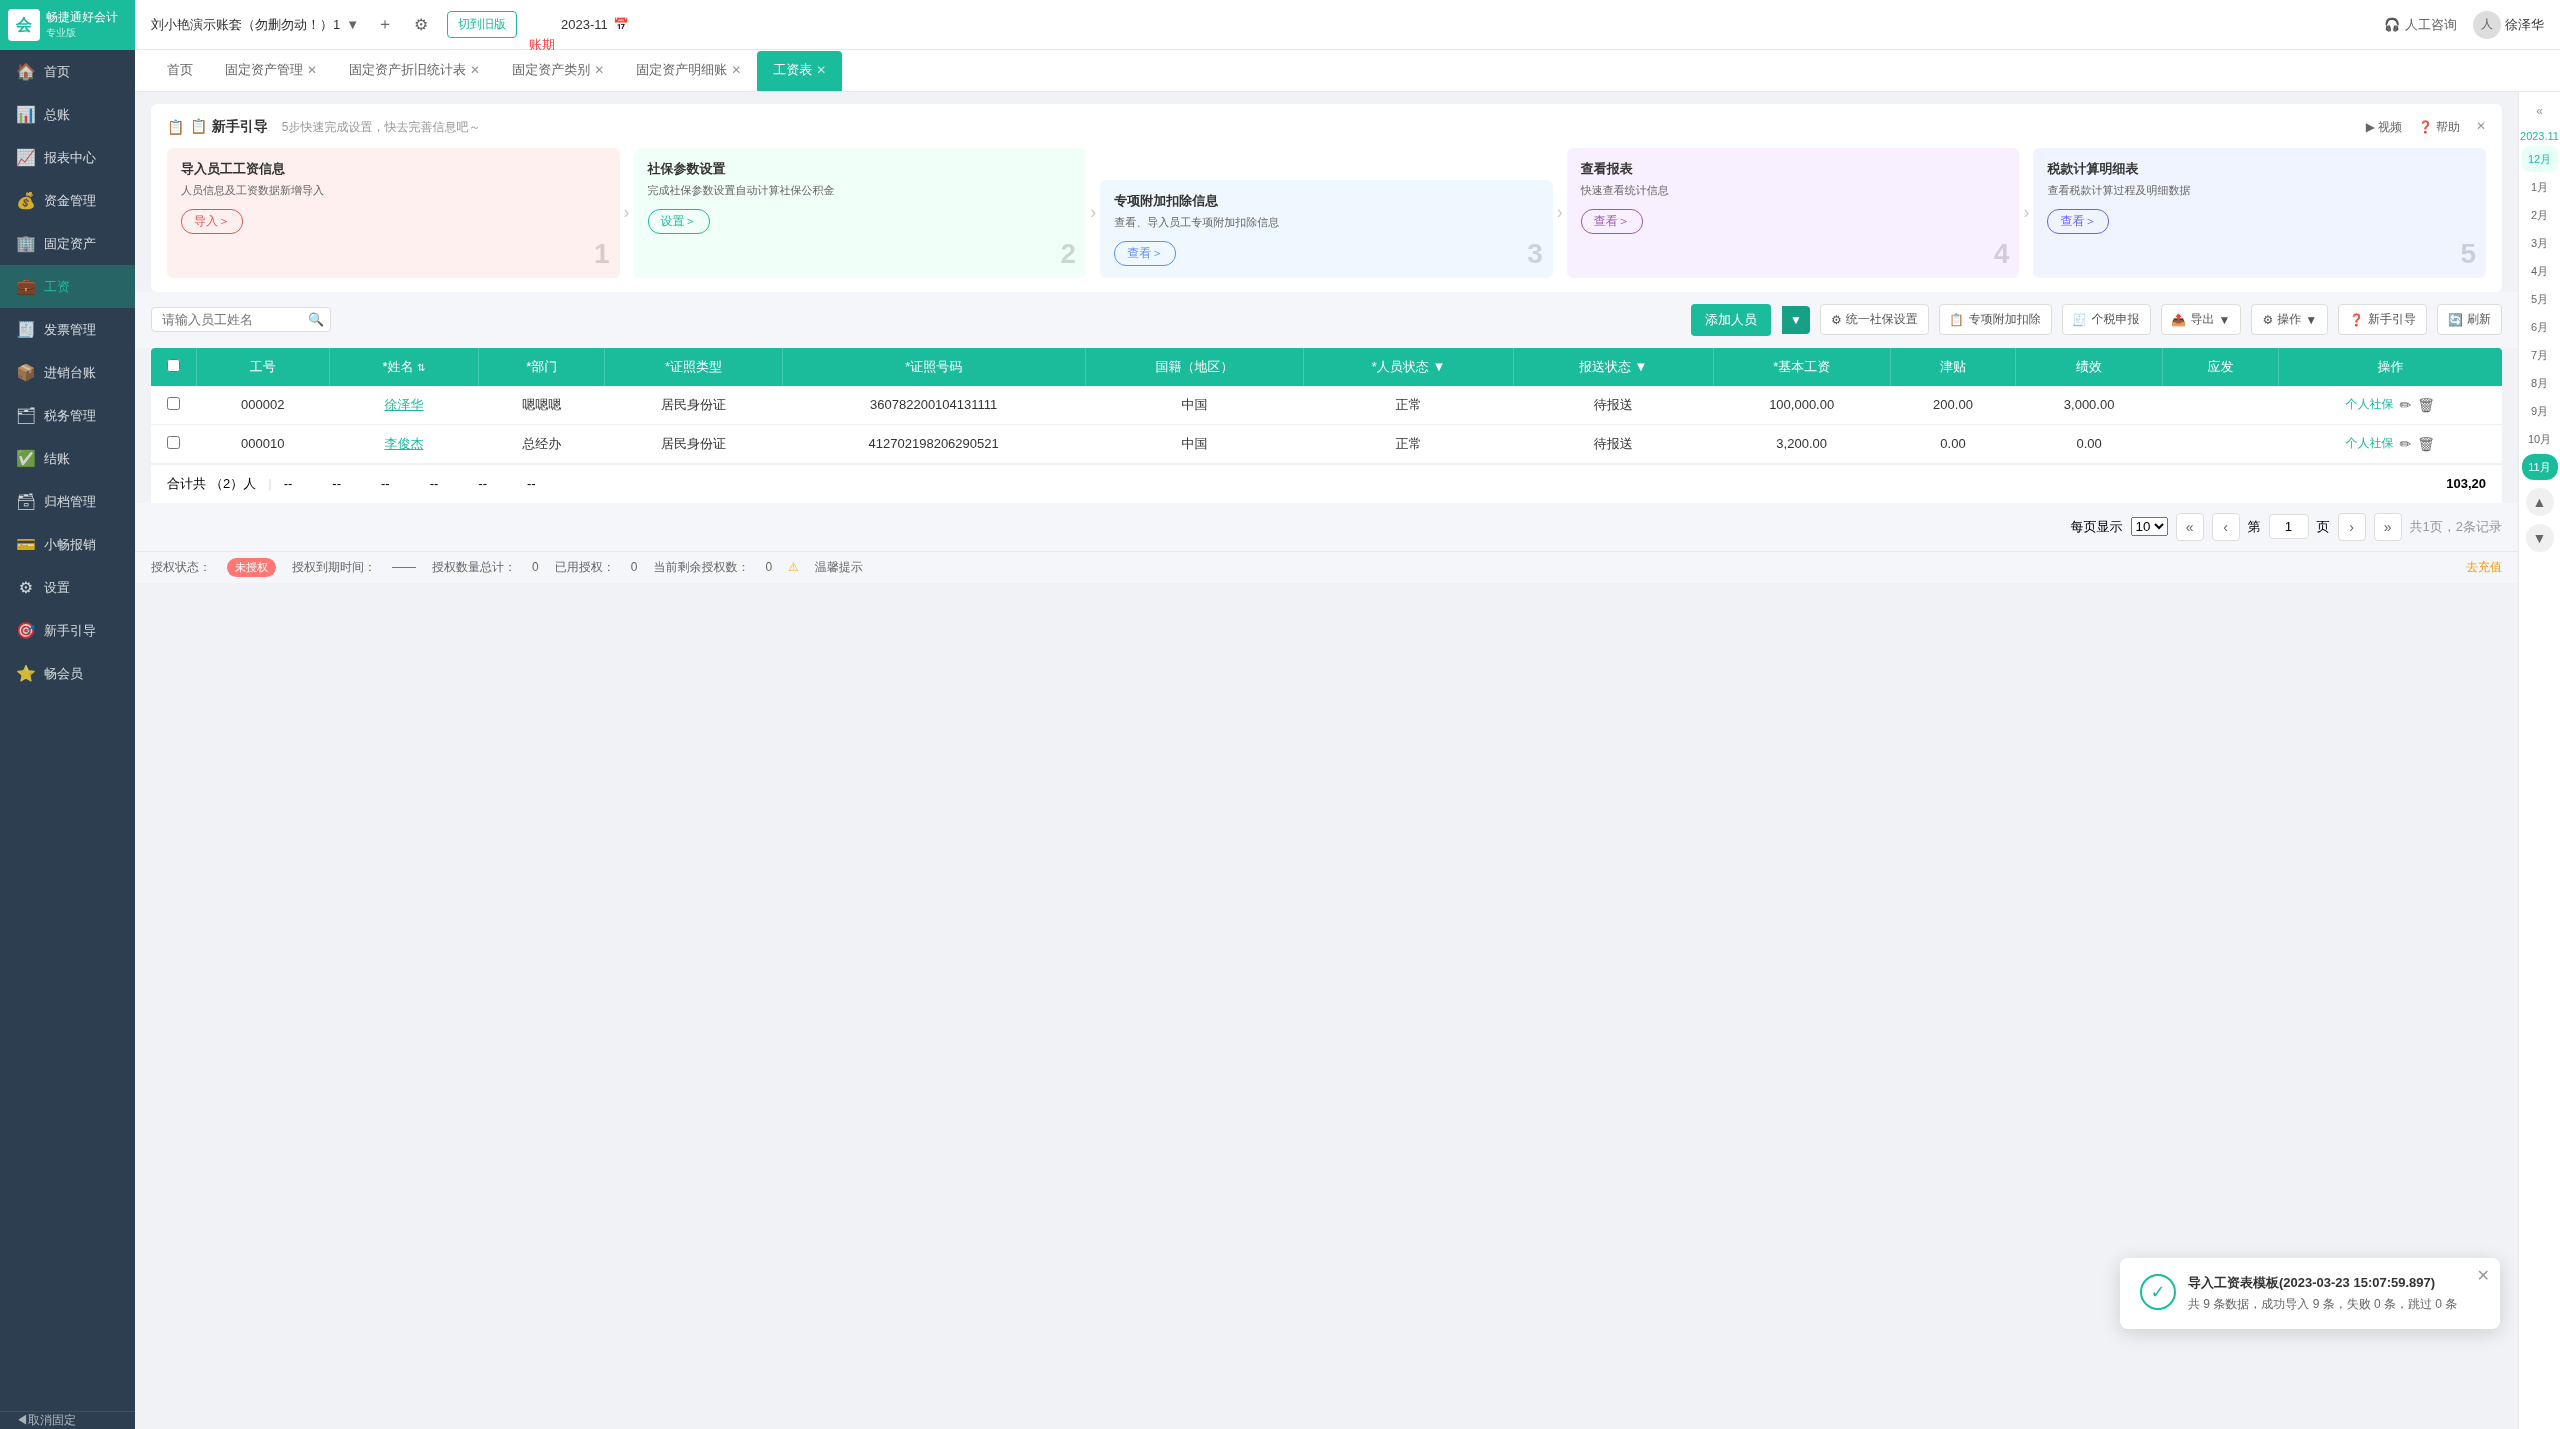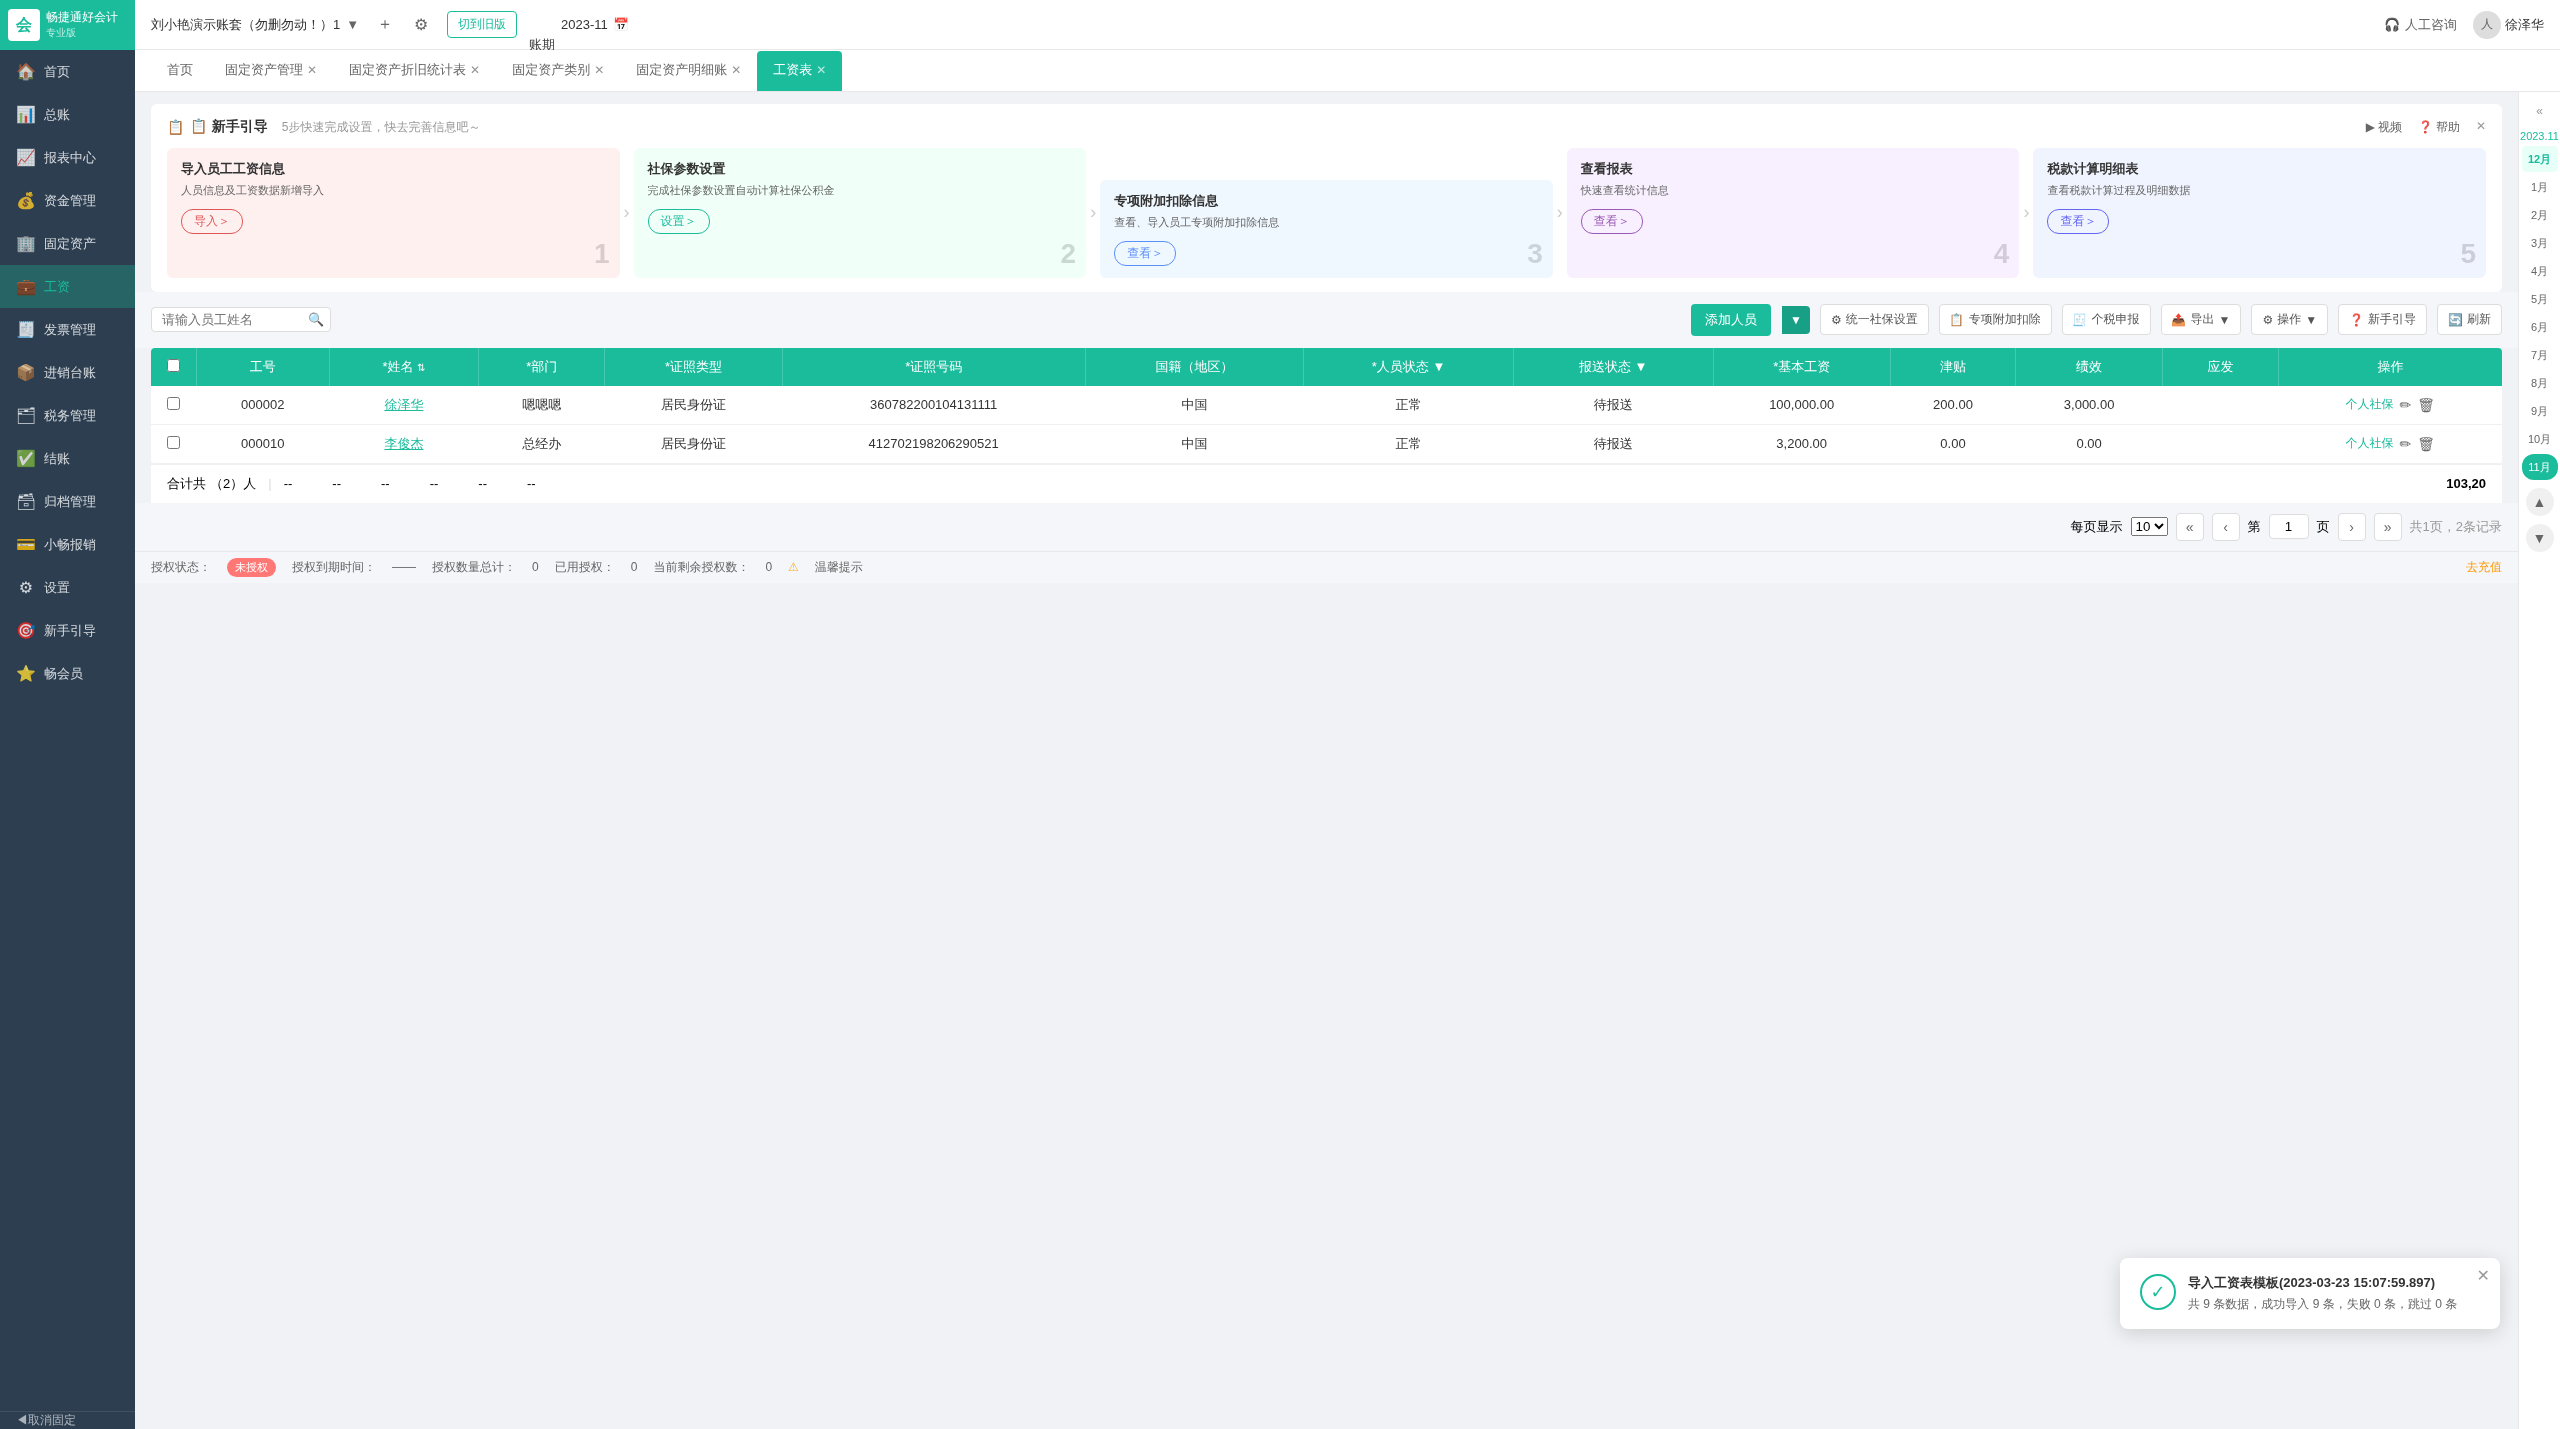--- a/index.html
+++ b/index.html
@@ -86,21 +86,21 @@
       color: #1abc9c;
       padding: 4px 10px;
       border-radius: 4px;
       cursor: pointer;
       font-size: 12px;
     }
     .topbar-period {
       display: flex; align-items: center; gap: 6px;
       color: #333; font-size: 13px;
     }
-    .topbar-period-label { color: #404040; margin-top: 40px; }
+    .topbar-period-label { color: #ef4444; margin-top: 40px; }
     .topbar-spacer { flex: 1; }
     .topbar-right {
       display: flex; align-items: center; gap: 16px;
     }
     .topbar-service {
       display: flex; align-items: center; gap: 4px;
       color: #666; font-size: 13px; cursor: pointer;
     }
     .topbar-user {
       display: flex; align-items: center; gap: 4px;
@@ -368,21 +368,21 @@
     .calendar-months {
       display: flex; flex-direction: column; align-items: center;
       gap: 2px; width: 100%;
     }
     .cal-month {
       width: 36px; height: 26px;
       display: flex; align-items: center; justify-content: center;
       font-size: 11px; color: #666;
       cursor: pointer; border-radius: 4px;
     }
-    .cal-month.current-year { color: #1abc9c; font-weight: bold; background: #e8fff8; }
+    .cal-month.current-year { color: #1abc9c; font-weight: normal; background: #e8fff8; border-radius: 8px; }
     .cal-month.active { background: #1abc9c; color: white; border-radius: 12px; }
     .cal-panel-btns {
       display: flex; flex-direction: column; align-items: center; gap: 8px;
       margin-top: 8px;
     }
     .cal-panel-btn {
       width: 28px; height: 28px;
       border-radius: 50%;
       background: #f0f0f0;
       display: flex; align-items: center; justify-content: center;

